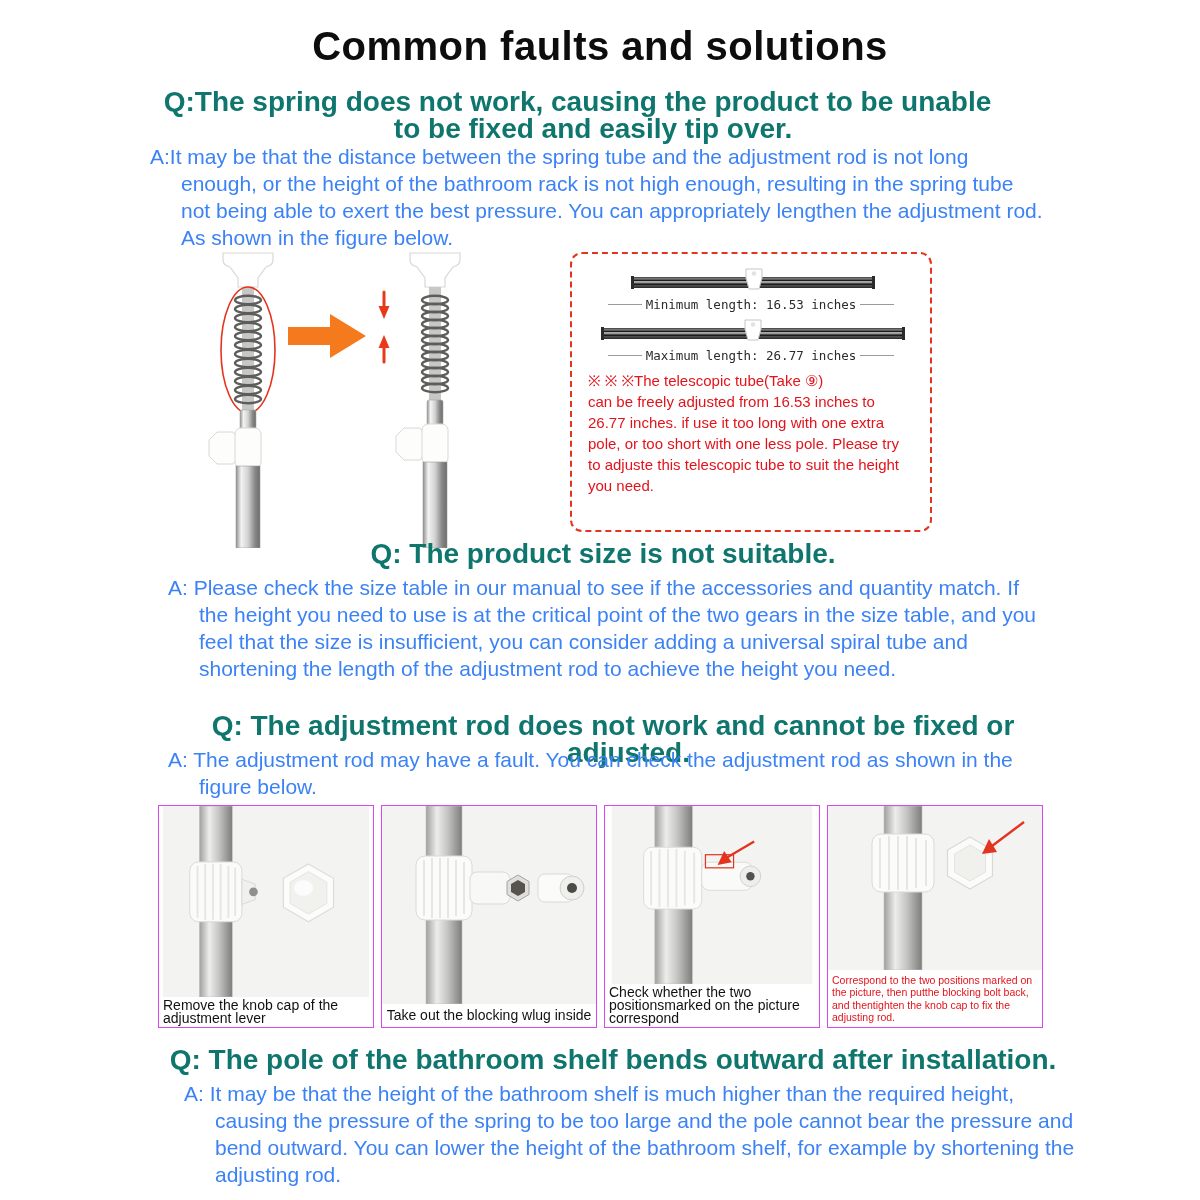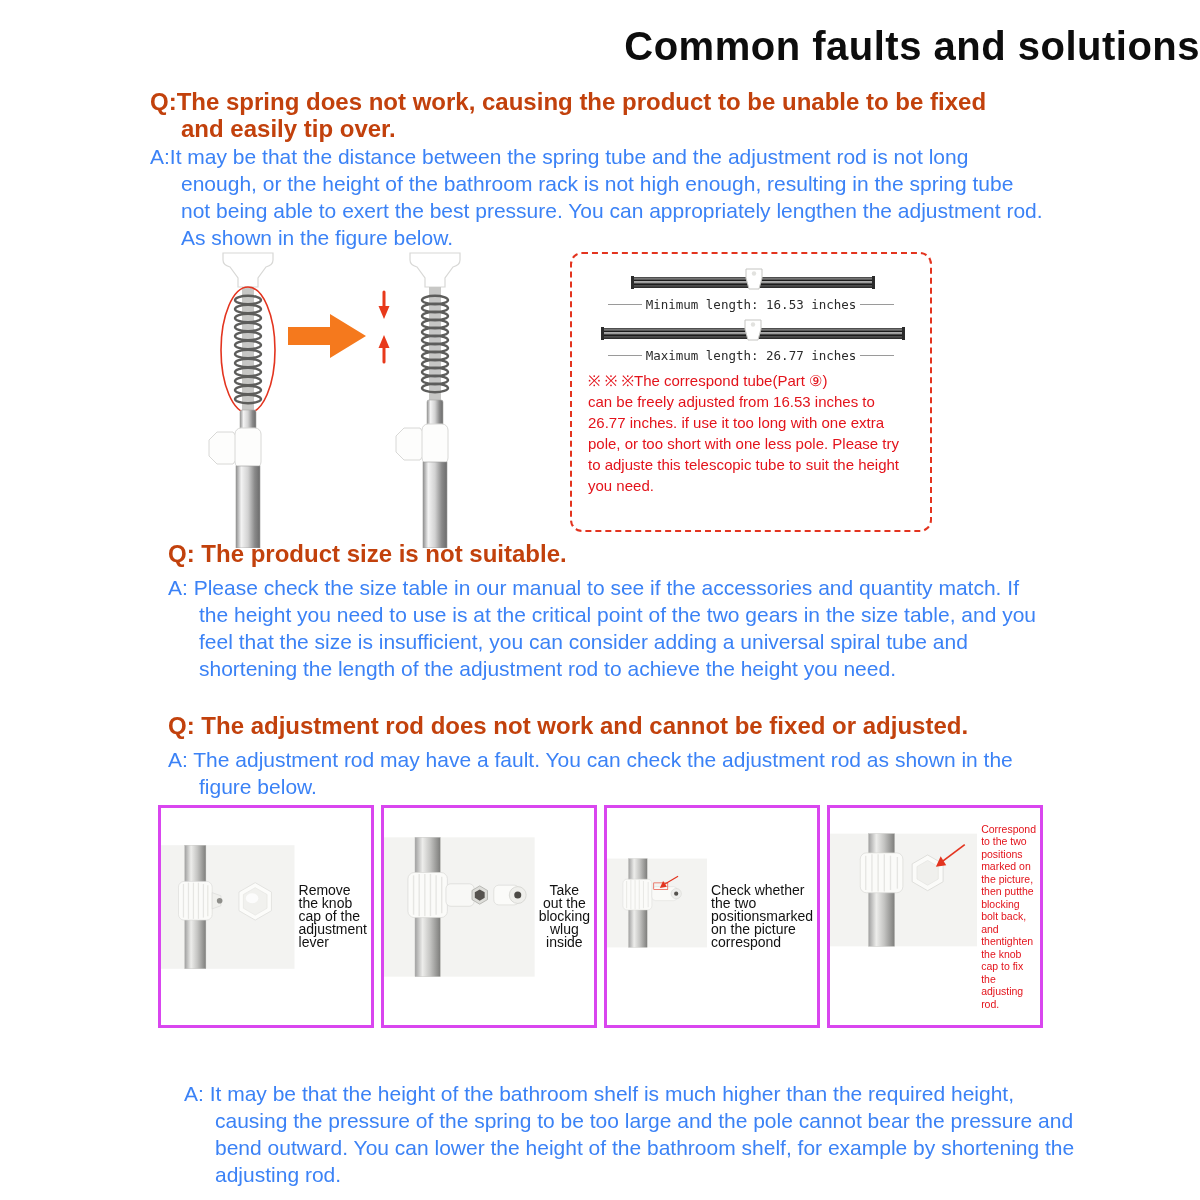--- a/index.html
+++ b/index.html
@@ -1,24 +1,24 @@
 <!DOCTYPE html>
 <html><head>
 <meta charset="utf-8">
 <style>
   * { margin:0; padding:0; box-sizing:border-box; }
   html,body { background:#ffffff; }
   body { width:1200px; height:1200px; font-family:"Liberation Sans", sans-serif; position:relative; overflow:hidden; }
   .page { position:absolute; inset:0; background:#fff; }
 
-  .title { position:absolute; top:24px; left:0; width:100%; text-align:right;
+  .title { position:absolute; top:24px; left:0; width:100%; text-align:center;
            font-size:40px; font-weight:bold; color:#0d0d0d; letter-spacing:0.5px; }
 
-  .q { position:absolute; color:#c2410c; font-weight:bold; font-size:24px;
-       line-height:27px; padding-left:31px; text-indent:-31px; }
+  .q { position:absolute; color:#0f766e; font-weight:bold; font-size:28px;
+       line-height:27px; padding-left:31px; text-indent:-31px;text-align:center; }
   .a { position:absolute; color:#3b82f6; font-size:21px;
        line-height:27px; padding-left:31px; text-indent:-31px; }
 
   #q1 { top:88px;   left:150px; width:855px; }
   #a1 { top:143px;  left:150px; width:895px; }
   #q2 { top:540px;  left:168px; width:870px; }
   #a2 { top:574px;  left:168px; width:880px; }
   #q3 { top:712px;  left:168px; width:890px; }
   #a3 { top:746px;  left:168px; width:885px; }
   #q4 { top:1046px; left:168px; width:890px; }
@@ -33,22 +33,22 @@
                 border:2px dashed #e3341f; border-radius:12px; padding:12px 16px 8px; }
   .rod-svg { display:block; width:330px; height:30px; }
   .rod-label { display:flex; align-items:center; justify-content:center; gap:4px;
                font-family:"DejaVu Sans Mono", monospace; font-size:12.5px; color:#2b2b2b;
                margin:1px 0 5px; }
   .rl-line { width:34px; height:1px; background:#9a9a9a; }
   .note { color:#e3131b; font-size:15px; line-height:21px; margin-top:7px; }
   .note-first { display:block; }
 
   .panels { position:absolute; left:158px; top:805px; width:888px; display:flex; gap:7px; }
-  .panel { width:216px; height:223px; border:3px solid #d946ef; background:#fff;
-           display:flex; flex-direction:row; }
+  .panel { width:216px; height:223px; border:1px solid #d946ef; background:#fff;
+           display:flex; flex-direction:column; }
   .panel-img { display:block; width:100%; }
   .panel-cap { flex:1; display:flex; align-items:center; background:#fff;
                font-size:14px; line-height:13px; color:#111; padding:2px 4px; }
   .cap-center { justify-content:center; text-align:center; }
   .cap-red { color:#e3131b; font-size:10.5px; line-height:12.5px; }
 </style>
 </head>
 <body>
 
 <div class="page">
@@ -172,21 +172,21 @@
       <rect x="314" y="10" width="3" height="13" fill="#2b2b2b"></rect>
       <path d="M157,3 h16 v9 l-3,11 h-10 l-3,-11 z" fill="#ffffff" stroke="#c5c5c2"></path>
       <circle cx="165" cy="7.5" r="2.2" fill="#e2e2df"></circle>
     </svg>
     <div class="rod-label">
       <span class="rl-line"></span>
       <span>Maximum length: 26.77 inches</span>
       <span class="rl-line"></span>
     </div>
     <div class="note">
-      <span class="note-first">※ ※ ※The correspond tube(Part ⑨)</span>
+      <span class="note-first">※ ※ ※The telescopic tube(Take ⑨)</span>
       <span>can be freely adjusted from 16.53 inches to 26.77 inches. if use it too long with one extra pole, or too short with one less pole. Please try to adjuste this telescopic tube to suit the height you need.</span>
     </div>
   </div>
 
   <p class="q" id="q2">Q: The product size is not suitable.</p>
   <p class="a" id="a2">A: Please check the size table in our manual to see if the accessories and quantity match. If the height you need to use is at the critical point of the two gears in the size table, and you feel that the size is insufficient, you can consider adding a universal spiral tube and shortening the length of the adjustment rod to achieve the height you need.</p>
 
   <p class="q" id="q3">Q: The adjustment rod does not work and cannot be fixed or adjusted.</p>
   <p class="a" id="a3">A: The adjustment rod may have a fault. You can check the adjustment rod as shown in the figure below.</p>
 
@@ -312,15 +312,16 @@
         <g>
           <line x1="196" y1="16" x2="164" y2="40" stroke="#e3341f" stroke-width="2.5"></line>
           <polygon points="154,48 169,46 161,33" fill="#e3341f"></polygon>
         </g>
       </svg>
       <figcaption class="panel-cap cap-red">Correspond to the two positions marked on the picture, then putthe blocking bolt back, and thentighten the knob cap to fix the adjusting rod.</figcaption>
     </figure>
 
   </div>
 
+  <p class="q" id="q4">Q: The pole of the bathroom shelf bends outward after installation.</p>
   <p class="a" id="a4">A: It may be that the height of the bathroom shelf is much higher than the required height, causing the pressure of the spring to be too large and the pole cannot bear the pressure and bend outward. You can lower the height of the bathroom shelf, for example by shortening the adjusting rod.</p>
 
 </div>
 
 </body></html>

